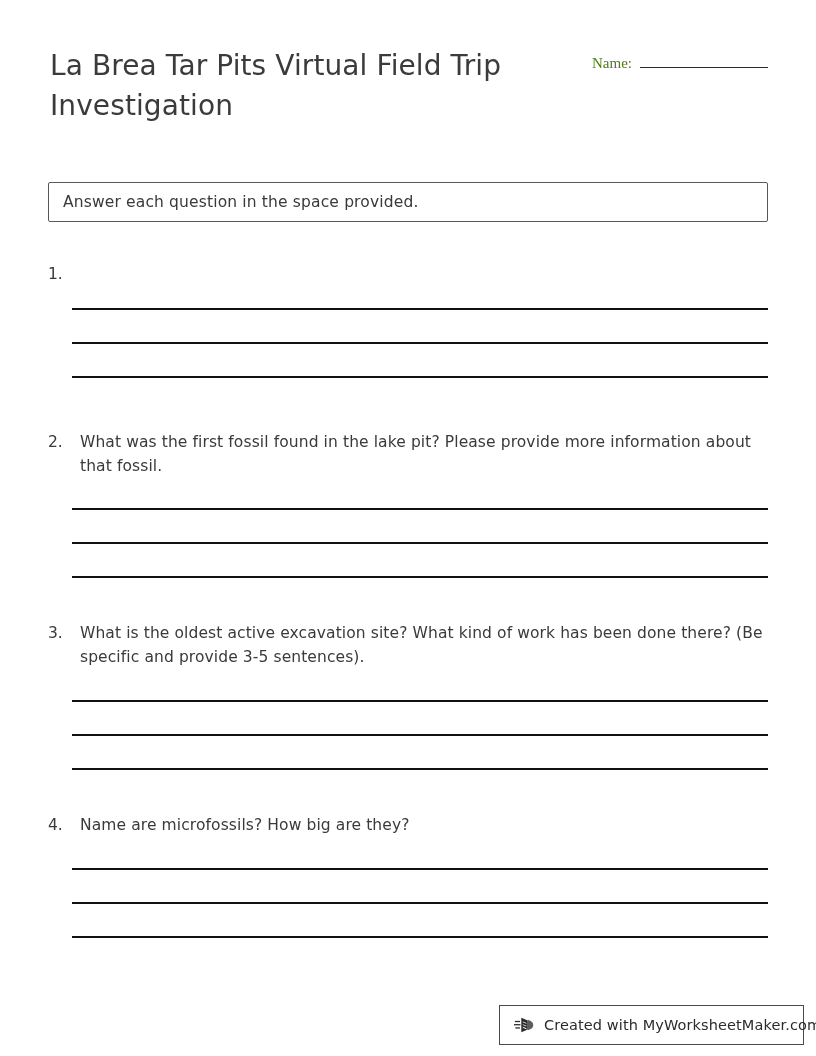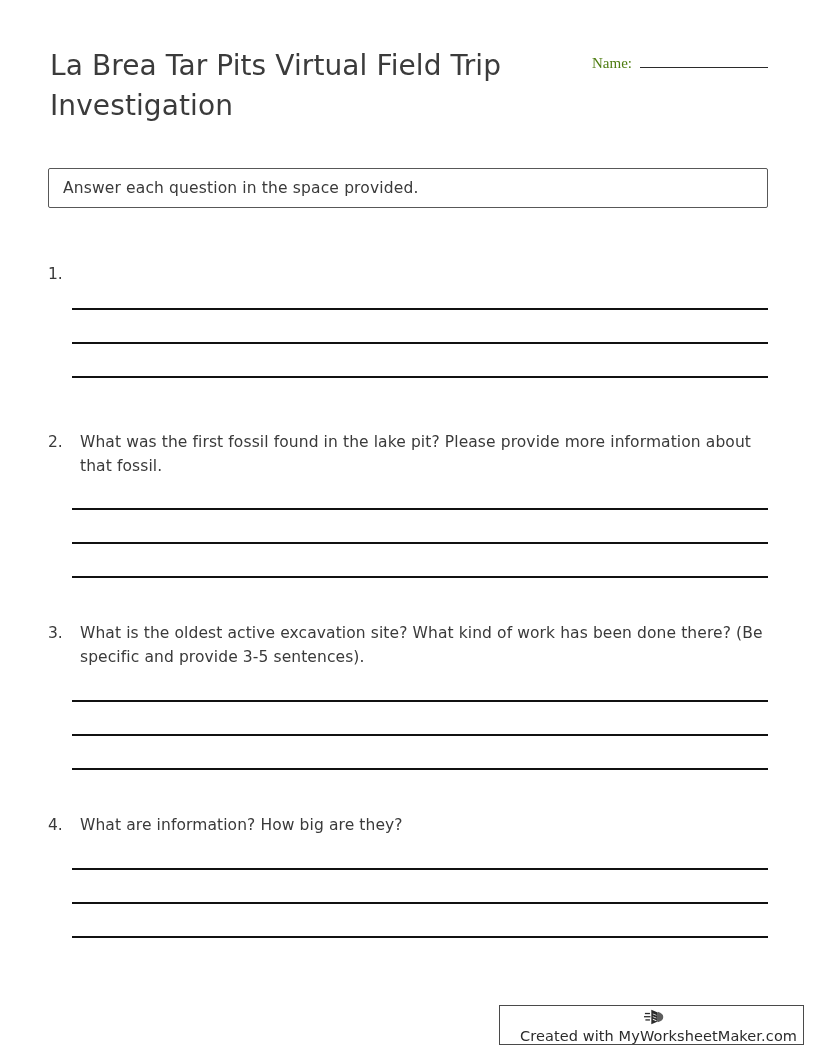--- a/index.html
+++ b/index.html
@@ -63,21 +63,21 @@
     display: inline-block;
     width: 128px;
     border-bottom: 1.6px solid #2b2b2b;
     height: 15px;
   }
 
   
   .instructions {
     position: absolute;
     left: 48px;
-    top: 168px;
+    top: 182px;
     width: 720px;
     height: 40px;
     box-sizing: border-box;
     border: 1.3px solid #585858;
     border-radius: 2px;
     display: flex;
     align-items: center;
     padding-left: 14px;
     background: #ffffff;
   }
@@ -129,21 +129,20 @@
     left: 499px;
     top: 1005px;
     width: 305px;
     height: 40px;
     box-sizing: border-box;
     border: 1.3px solid #4a4a4a;
     background: #ffffff;
     display: flex;
     align-items: center;
     padding-left: 14px;
-    flex-direction: column;
   }
   .badge-icon {
     width: 22px;
     height: 22px;
     flex: 0 0 22px;
     margin-right: 8px;
     display: block;
   }
   .badge-text {
     font-size: 14.5px;
@@ -209,21 +208,21 @@
       <div class="ans-gap"></div>
       <div class="ans-line"></div>
       <div class="ans-gap"></div>
       <div class="ans-line"></div>
     </div>
   </div>
 
   <div class="question" style="top:813px;">
     <div class="q-head">
       <span class="q-num">4.</span>
-      <span class="q-text">What are information? How big are they?</span>
+      <span class="q-text">Name are microfossils? How big are they?</span>
     </div>
     <div class="answer-lines" style="top:55px;">
       <div class="ans-line"></div>
       <div class="ans-gap"></div>
       <div class="ans-line"></div>
       <div class="ans-gap"></div>
       <div class="ans-line"></div>
     </div>
   </div>
 

